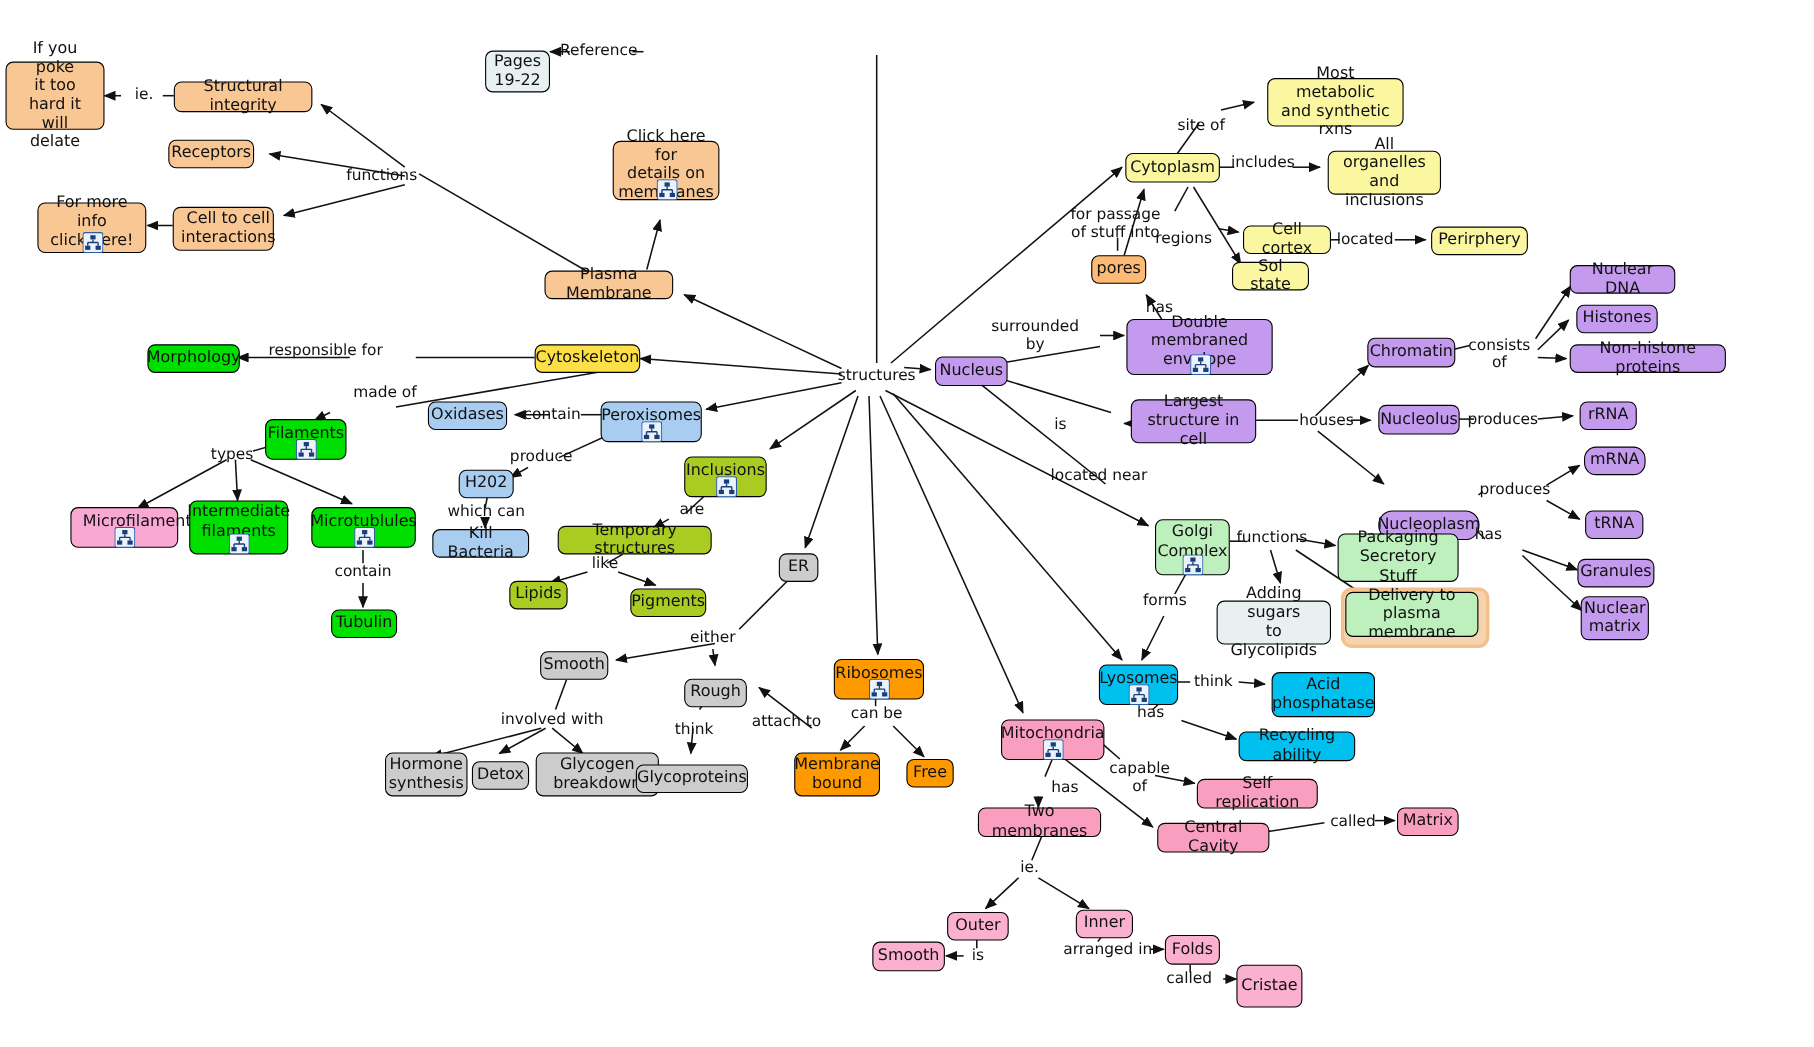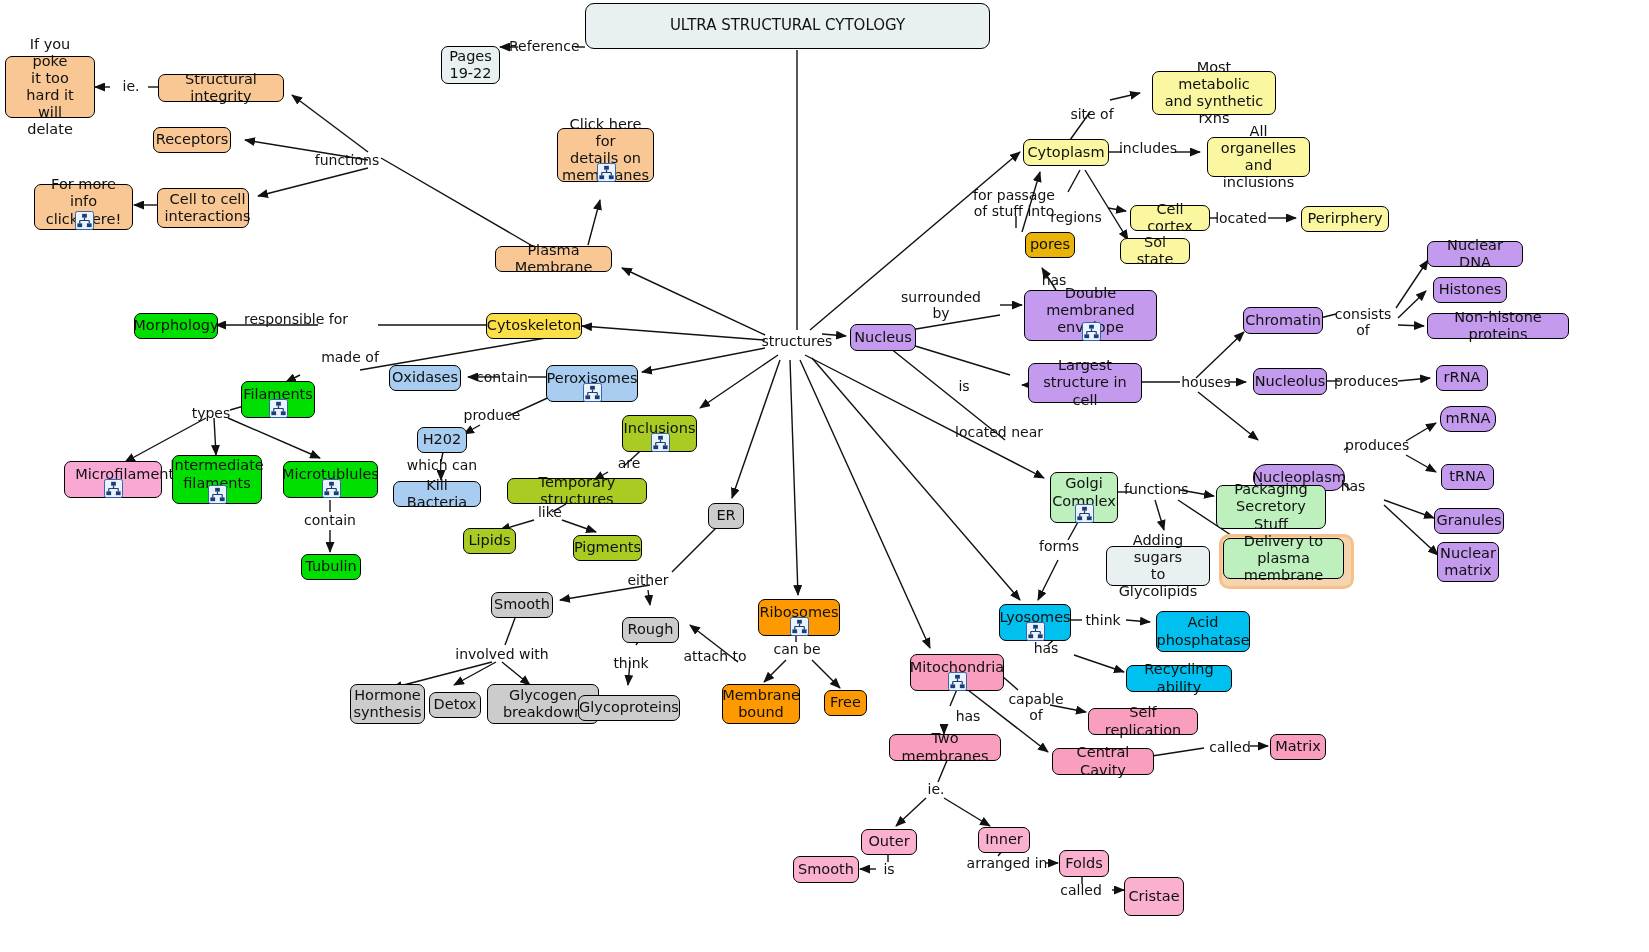--- a/index.html
+++ b/index.html
@@ -172,23 +172,20 @@
       <path d="M876,869 L860,869" marker-end="url(#ah)"></path>
 
       <path d="M1002,851 L998,856"></path>
       <path d="M1046,863 L1058,863" marker-end="url(#ah)"></path>
 
       <path d="M1082,877 L1082,884"></path>
       <path d="M1112,890 L1124,890" marker-end="url(#ah)"></path>
     </g>
   </svg>
 
-  <div class="node title-node" style="left:585px;top:3px;width:405px;height:46px;background:#E8F0F2;">
-    <span class="lbl">ULTRA STRUCTURAL CYTOLOGY</span>
-  </div>
 
   <div class="node" style="left:441px;top:46px;width:59px;height:38px;background:#E8F0F2;">
     <span class="lbl">Pages
 19-22</span>
   </div>
   <div class="lk" style="left:509px;top:38px;width:70px;">Reference</div>
 
   <div class="node" style="left:5px;top:56px;width:90px;height:62px;background:#F9C794;">
     <span class="lbl">If you poke
 it too hard it
@@ -402,21 +399,21 @@
   </div>
   <div class="lk" style="left:1213px;top:210px;width:56px;">located</div>
   <div class="node" style="left:1301px;top:206px;width:88px;height:26px;background:#FAF7A0;">
     <span class="lbl">Perirphery</span>
   </div>
   <div class="node" style="left:1120px;top:238px;width:70px;height:26px;background:#FAF7A0;">
     <span class="lbl">Sol state</span>
   </div>
   <div class="lk" style="left:962px;top:187px;width:104px;">for passage
 of stuff into</div>
-  <div class="node" style="left:992px;top:232px;width:50px;height:26px;background:#eab308;margin-left:33px;">
+  <div class="node" style="left:992px;top:232px;width:50px;height:26px;background:#fdba74;">
     <span class="lbl">pores</span>
   </div>
   <div class="lk" style="left:1038px;top:272px;width:32px;">has</div>
   <div class="lk" style="left:898px;top:289px;width:86px;">surrounded
 by</div>
   <div class="node hasicon" style="left:1024px;top:290px;width:133px;height:51px;background:#C49AEE;">
     <span class="lbl">Double membraned
 envelope</span>
     <svg class="ico" viewBox="0 0 20 20">
       <rect x="0.5" y="0.5" width="19" height="19" rx="2" fill="#EAF2FB" stroke="#2A5DA8"></rect>

